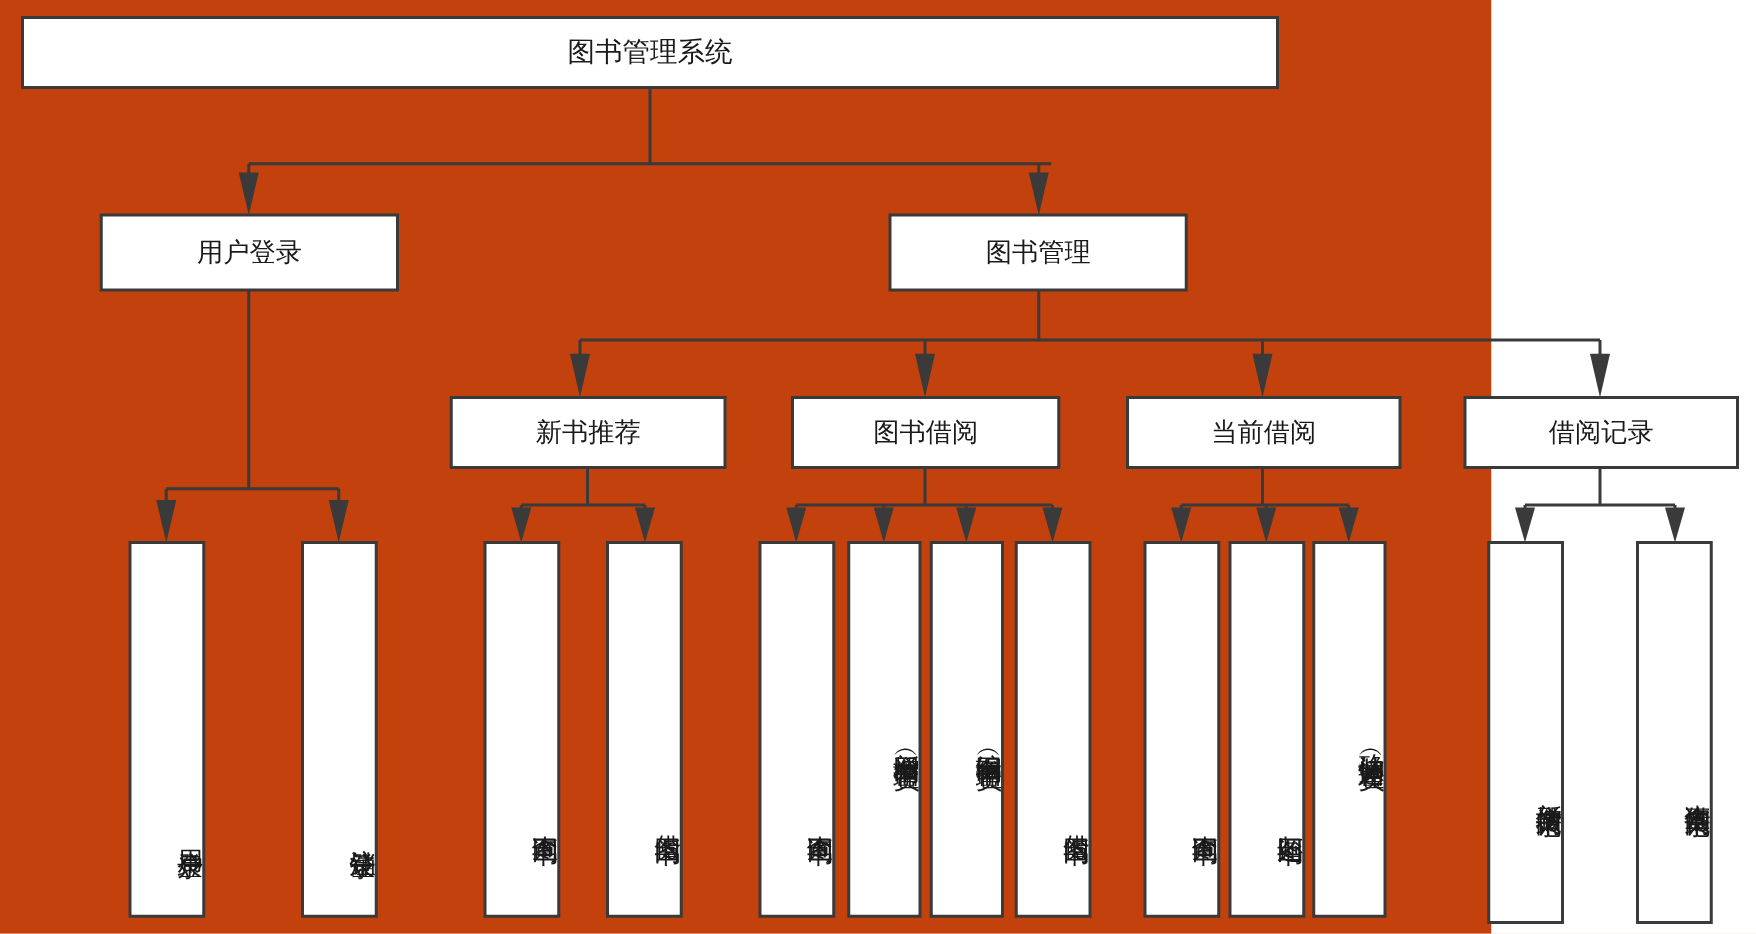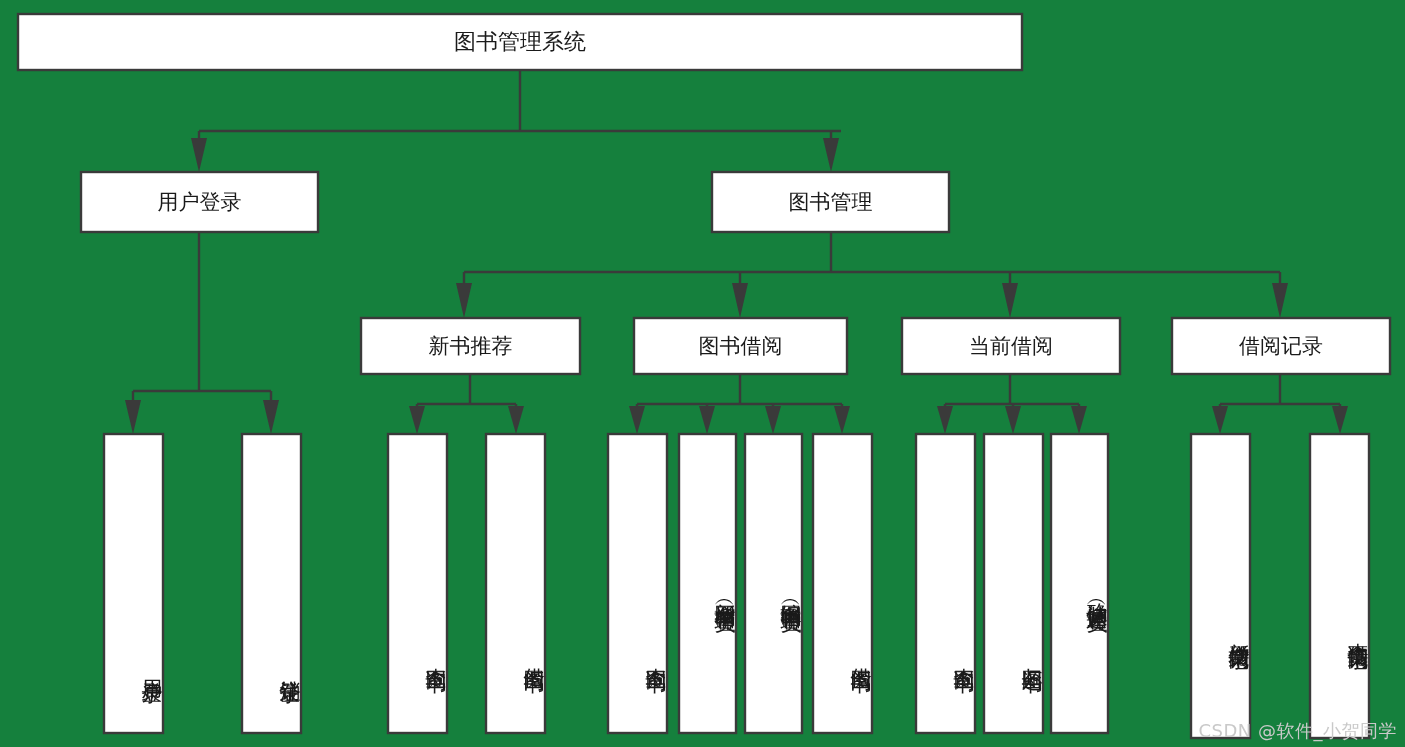--- a/index.html
+++ b/index.html
@@ -9,23 +9,23 @@
     background: #ffffff;
   }
   body {
     font-family: "DejaVu Sans", "Liberation Sans", sans-serif;
     width: 1405px;
     height: 747px;
     overflow: hidden;
   }
   #diagram-root {
     position: relative;
-    width: 1405px;
+    width: 1193px;
     height: 747px;
-    background: #15803d;
+    background: #c2410c;
   }
   svg#flow-svg {
     position: absolute;
     left: 0;
     top: 0;
     width: 1405px;
     height: 747px;
     display: block;
   }
   .node-box {
@@ -223,15 +223,14 @@
   <div class="vlabel" style="left:916px; top:434px; width:59px; height:299px; padding-top:70px;">查询图书</div>
 
   <div class="vlabel" style="left:984px; top:434px; width:59px; height:299px; padding-top:70px;">归还图书</div>
 
   <div class="vlabel" style="left:1051px; top:434px; width:57px; height:299px; padding-top:9px;">确认归还（管理员）</div>
 
   <div class="vlabel" style="left:1191px; top:434px; width:59px; height:304px; padding-top:44px;">新增借阅记录</div>
 
   <div class="vlabel" style="left:1310px; top:434px; width:59px; height:304px; padding-top:44px;">查询借阅记录</div>
 
-  <div class="watermark">CSDN @软件_小贺同学</div>
 
 </div>
 
 </body></html>

